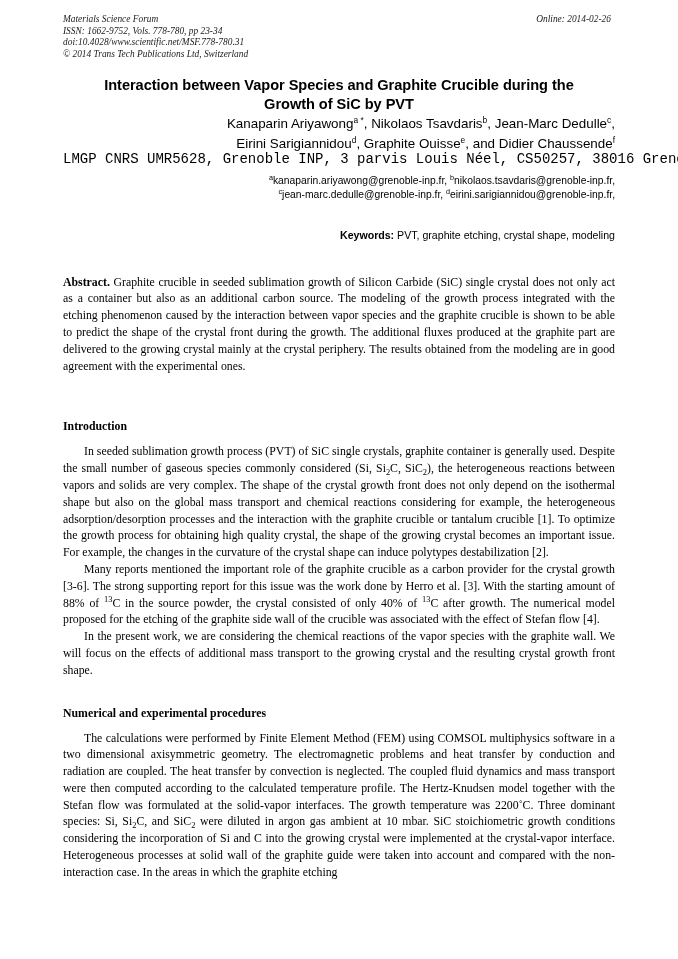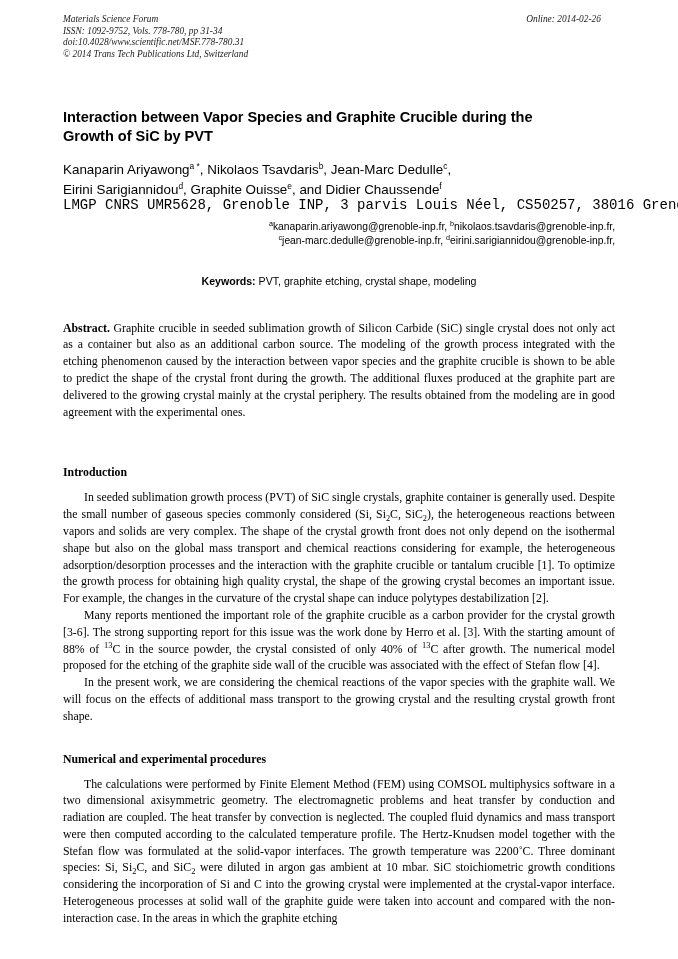--- a/index.html
+++ b/index.html
@@ -30,49 +30,49 @@
   .journal-header {
     position: relative;
     font-family: "Liberation Serif", serif;
     font-style: italic;
     font-size: 9.4px;
     line-height: 11.6px;
     color: #1a1a1a;
   }
   .journal-header .online {
     position: absolute;
-    right: 14px;
+    right: 4px;
     top: 0;
     font-style: italic;
     font-size: 9.4px;
     white-space: nowrap;
   }
   .journal-header .jline {
     display: block;
     white-space: nowrap;
   }
 
   
   .title {
-    margin-top: 48px;
+    margin-top: 16px;
     font-family: "Liberation Sans", sans-serif;
     font-weight: bold;
     font-size: 14.6px;
     line-height: 19px;
+    text-align: center;
     color: #000;
     letter-spacing: -0.05px;
   }
 
   
   .authors {
-    margin-top: 14px;
     font-family: "Liberation Sans", sans-serif;
     font-size: 13.4px;
     line-height: 19.5px;
-    text-align: left;
+    text-align: right;
     color: #000;
   }
   .authors sup {
     font-size: 8.4px;
     vertical-align: super;
     line-height: 0;
   }
   .authors .star {
     font-size: 8.4px;
     vertical-align: super;
@@ -104,21 +104,21 @@
     line-height: 0;
   }
   .emails .eline { display: block; white-space: nowrap; }
 
   
   .keywords {
     margin-top: 26px;
     font-family: "Liberation Sans", sans-serif;
     font-size: 10.6px;
     line-height: 14px;
-    text-align: center;
+    text-align: right;
     color: #000;
   }
   .keywords b { font-weight: bold; }
 
   
   .abstract {
     margin-top: 32px;
     font-family: "Liberation Serif", serif;
     font-size: 11.8px;
     line-height: 16.8px;
@@ -156,21 +156,21 @@
 </style>
 </head>
 <body>
 
 <div class="page">
   <div class="content">
 
     <div class="journal-header">
       <span class="online">Online: 2014-02-26</span>
       <span class="jline">Materials Science Forum</span>
-      <span class="jline">ISSN: 1092-9752, Vols. 778-780, pp 31-34</span>
+      <span class="jline">ISSN: 1662-9752, Vols. 778-780, pp 23-34</span>
       <span class="jline">doi:10.4028/www.scientific.net/MSF.778-780.31</span>
       <span class="jline">© 2014 Trans Tech Publications Ltd, Switzerland</span>
     </div>
 
     <div class="title">
       <span>Interaction between Vapor Species and Graphite Crucible during the</span>
       <br>
       <span>Growth of SiC by PVT</span>
     </div>
 

